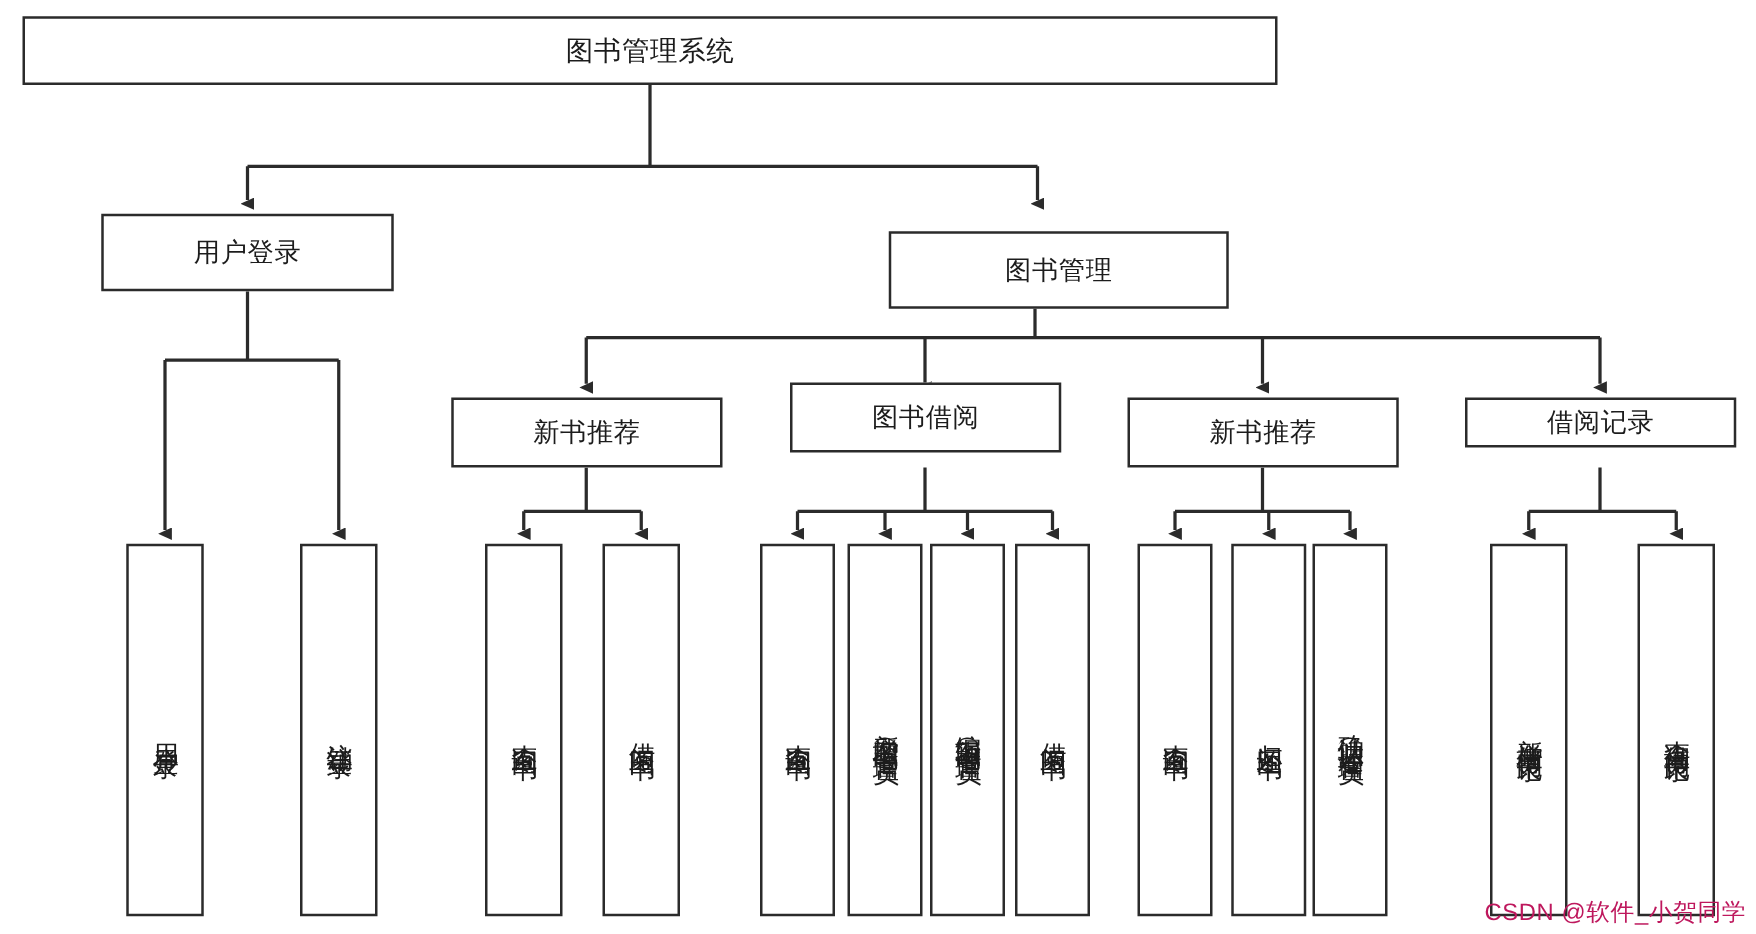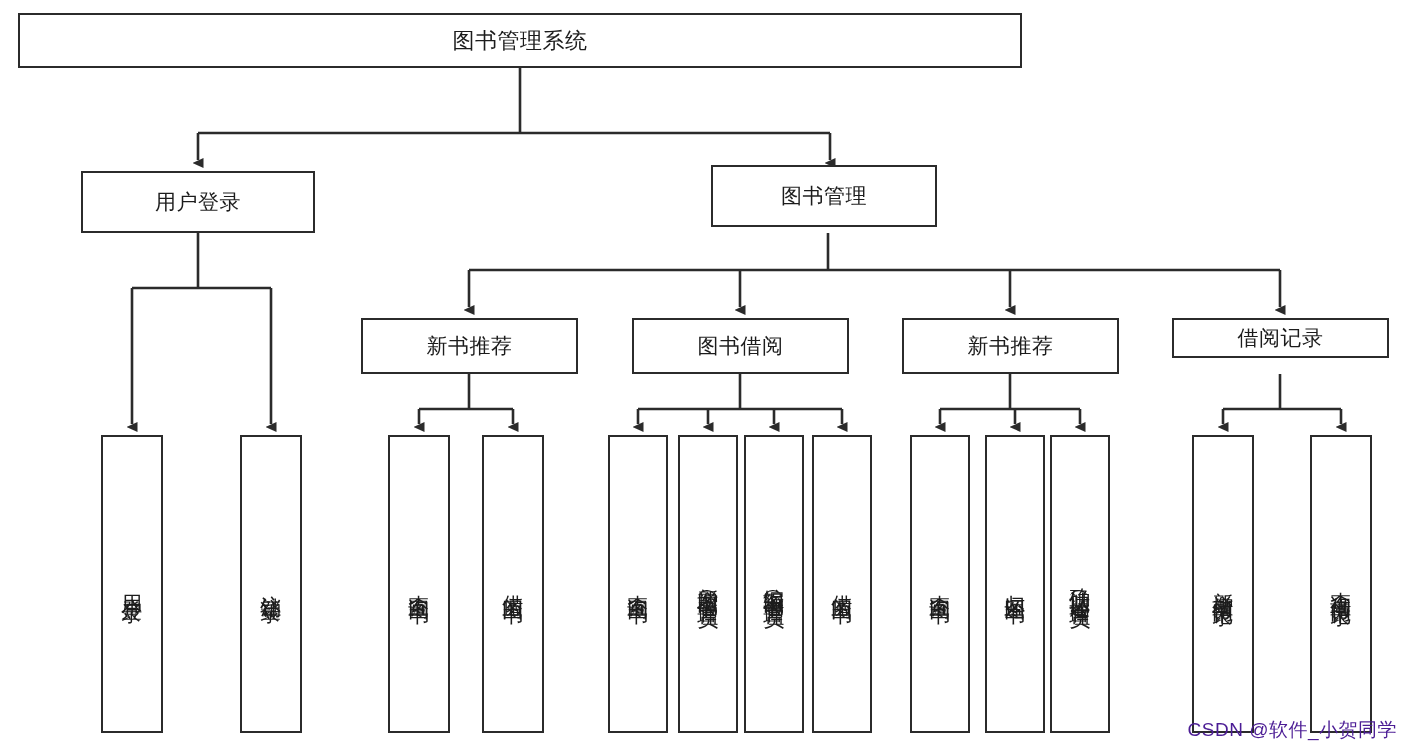--- a/index.html
+++ b/index.html
@@ -126,28 +126,28 @@
     </g>
   </svg>
 
   <div class="node root" id="root-node" style="left: 18px; top: 13px; width: 1004px; height: 55px;">
     <span>图书管理系统</span>
   </div>
 
   <div class="node lvl2" id="l2-0" style="left: 81px; top: 171px; width: 234px; height: 62px;">
     <span>用户登录</span>
   </div>
-  <div class="node lvl2" id="l2-1" style="left: 711px; top: 165px; width: 226px; height: 62px;">
+  <div class="node lvl2" id="l2-1" style="left: 711px; top: 185px; width: 272px; height: 62px;">
     <span>图书管理</span>
   </div>
 
   <div class="node lvl3" id="l3-0" style="left: 361px; top: 318px; width: 217px; height: 56px;">
     <span>新书推荐</span>
   </div>
-  <div class="node lvl3" id="l3-1" style="left: 632px; top: 318px; width: 217px; height: 56px;">
+  <div class="node lvl3" id="l3-1" style="left: 632px; top: 306px; width: 217px; height: 56px;">
     <span>图书借阅</span>
   </div>
   <div class="node lvl3" id="l3-2" style="left: 902px; top: 318px; width: 217px; height: 56px;">
     <span>新书推荐</span>
   </div>
   <div class="node lvl3" id="l3-3" style="left: 1172px; top: 318px; width: 217px; height: 40px;">
     <span>借阅记录</span>
   </div>
 
   <div class="node leaf" id="lf-0" style="left: 101px; top: 435px; width: 62px; height: 298px;">
@@ -183,14 +183,14 @@
   <div class="node leaf" id="lf-10" style="left: 1050px; top: 435px; width: 60px; height: 298px;">
     <span class="vtext">确认归还（管理员）</span>
   </div>
   <div class="node leaf" id="lf-11" style="left: 1192px; top: 435px; width: 62px; height: 298px;">
     <span class="vtext">新增借阅记录</span>
   </div>
   <div class="node leaf" id="lf-12" style="left: 1310px; top: 435px; width: 62px; height: 298px;">
     <span class="vtext">查询借阅记录</span>
   </div>
 
-  <div id="watermark" style="color: #4c1d95; text-align: center;">CSDN @软件_小贺同学</div>
+  <div id="watermark" style="color: #be185d; text-align: center;">CSDN @软件_小贺同学</div>
 </div>
 
 </body></html>

